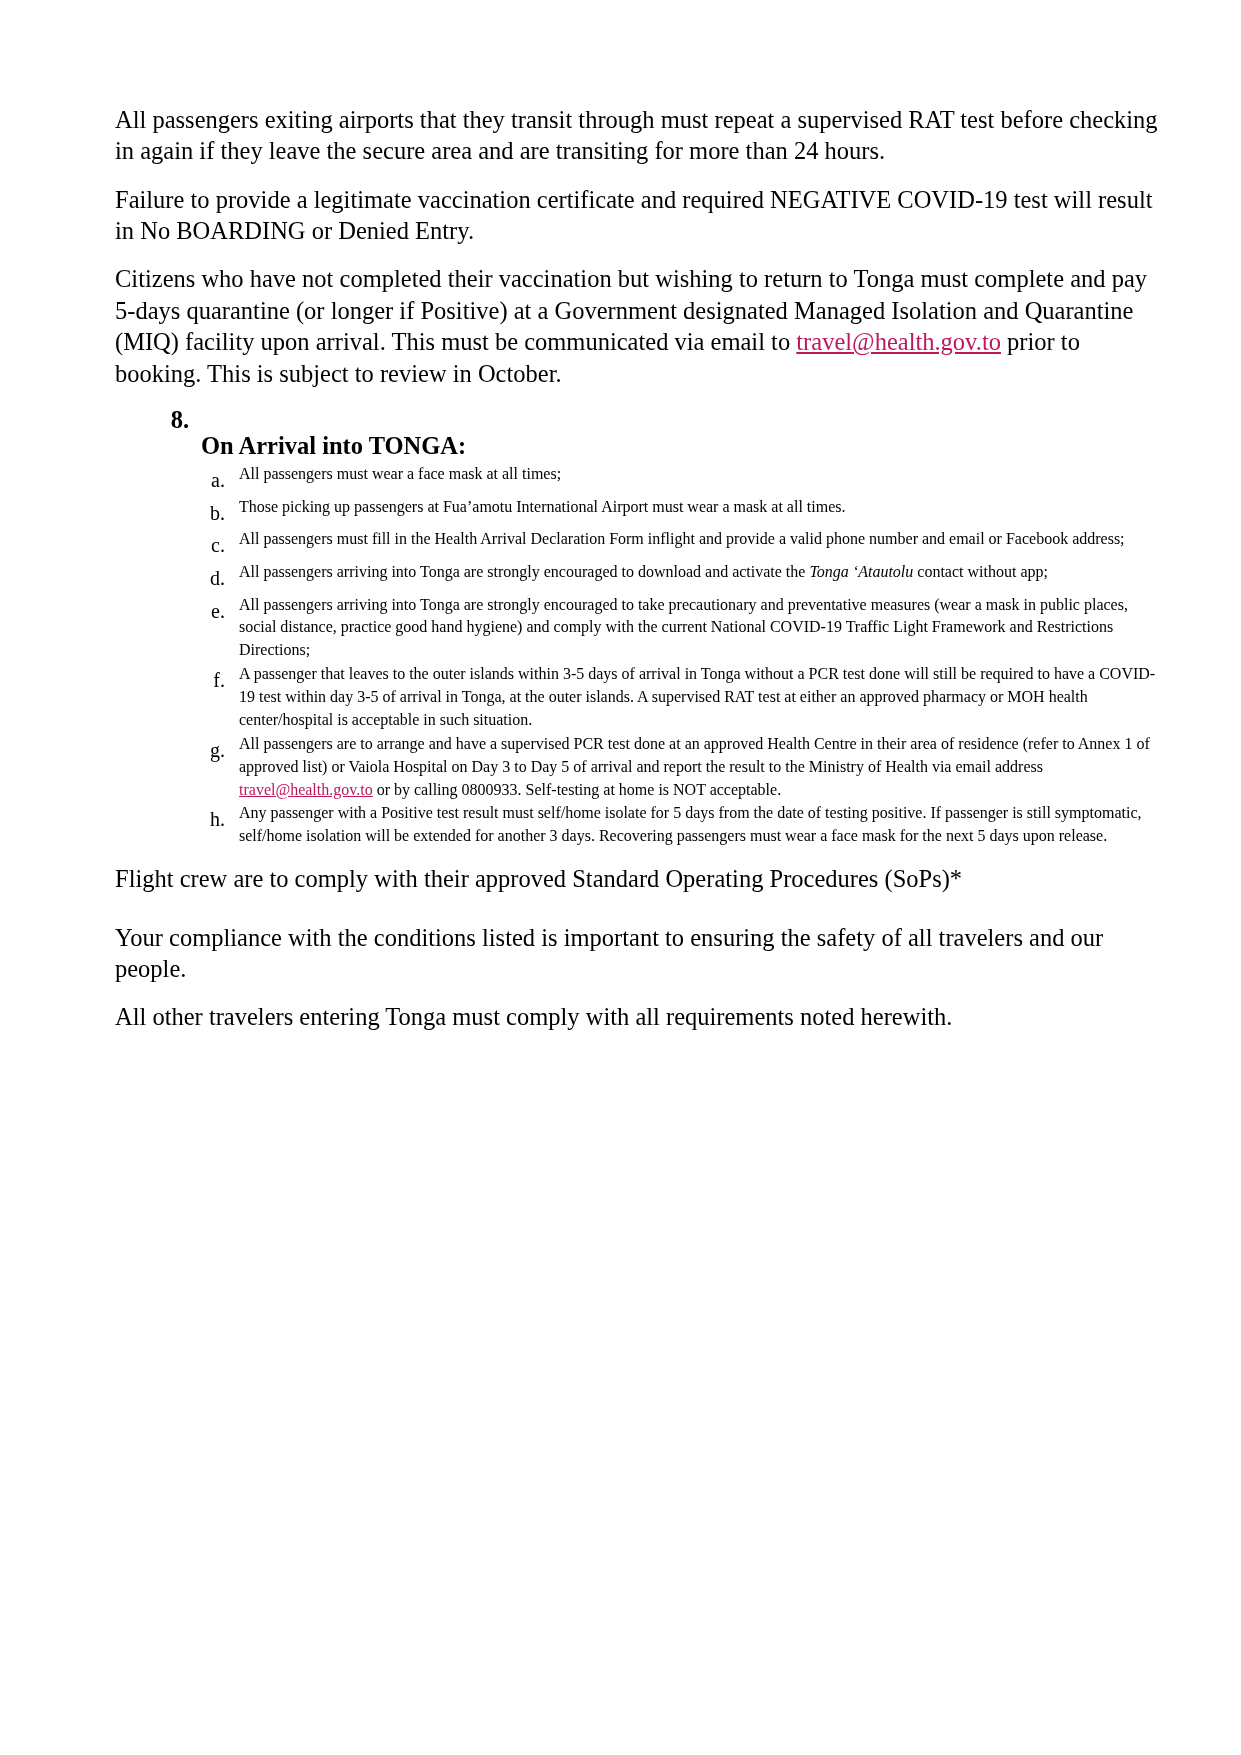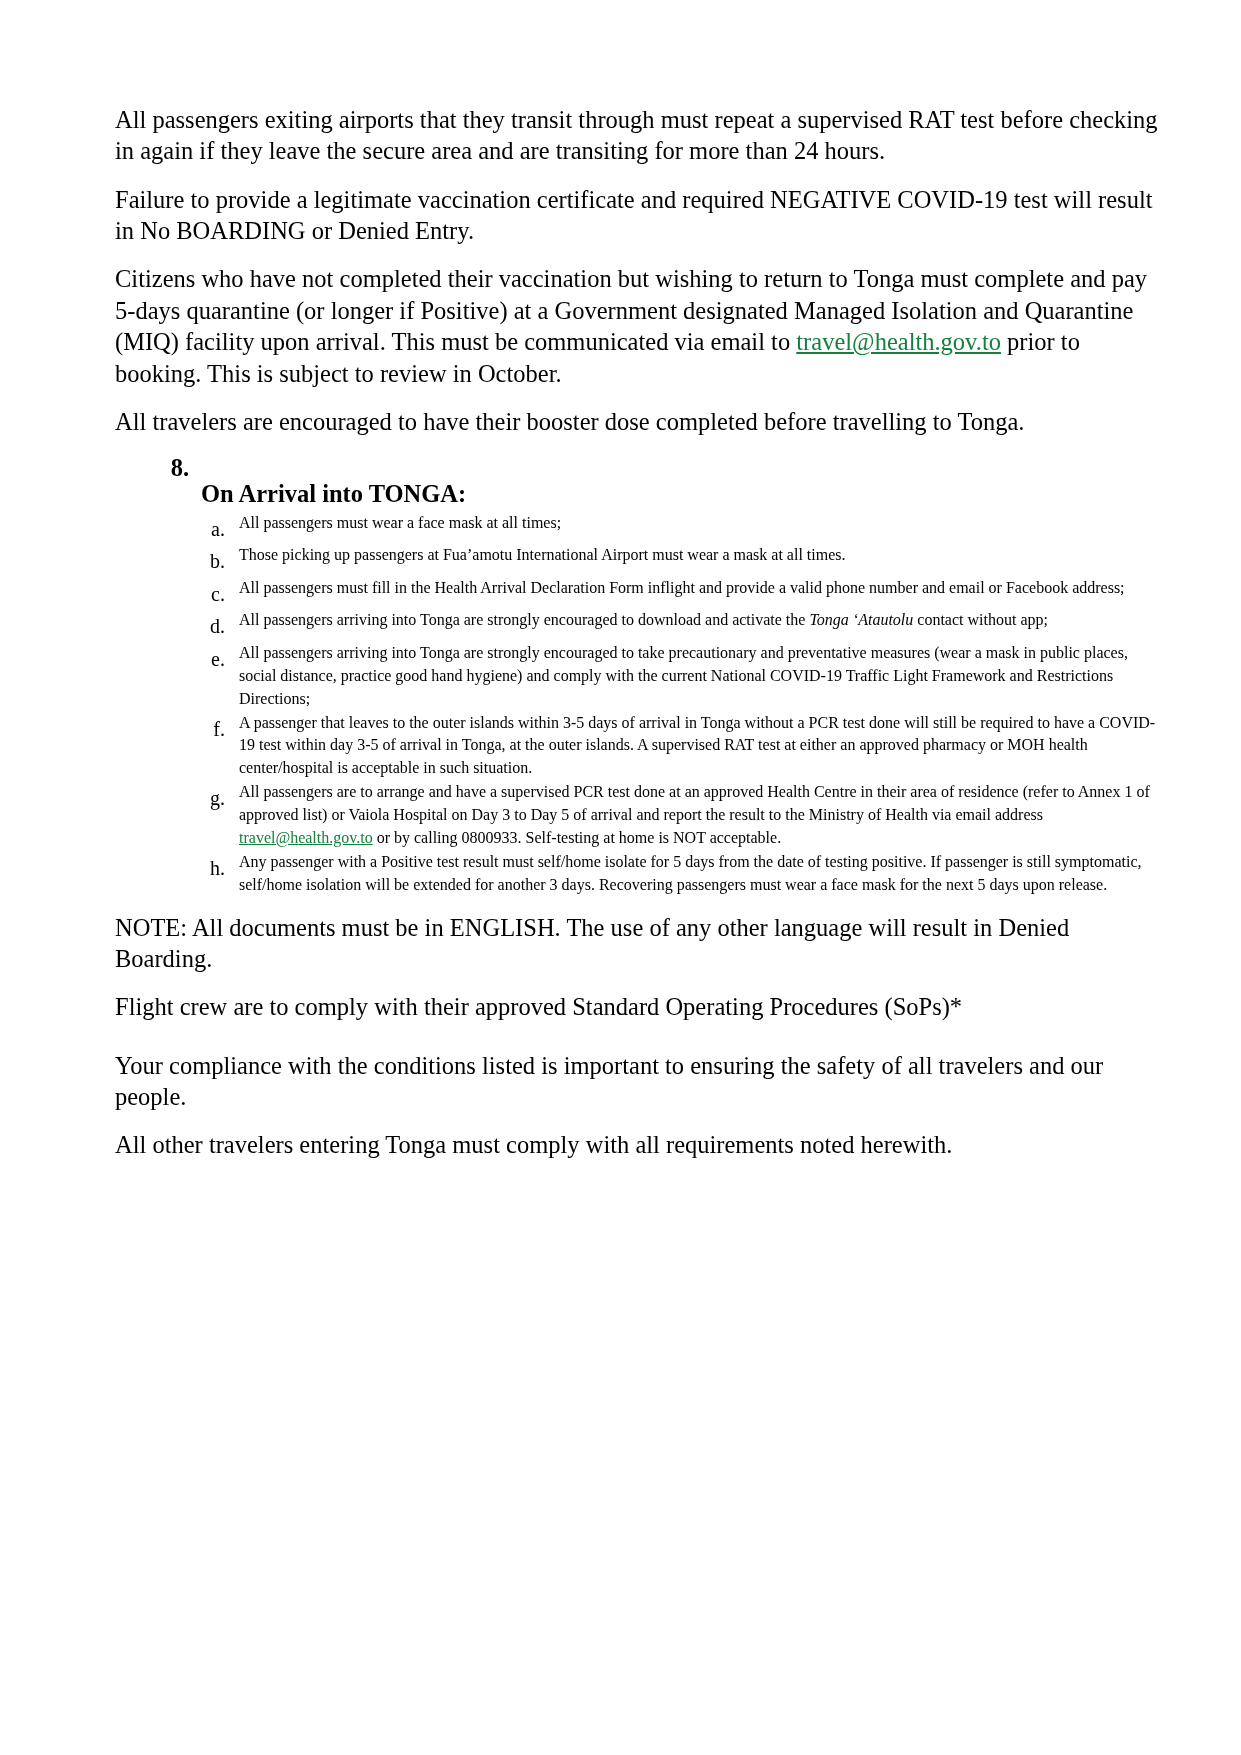--- a/index.html
+++ b/index.html
@@ -21,21 +21,21 @@
     box-sizing: border-box;
     padding: 104px 76px 60px 115px;
   }
   p.para {
     margin: 0 0 17px 0;
     font-size: 24.5px;
     line-height: 1.28;
     text-align: left;
   }
   a.link {
-    color: #15803d;
+    color: #be185d;
     text-decoration: underline;
   }
   .list-block {
     margin: 0 0 0 0;
     padding: 0;
   }
   .numbered-heading {
     display: flex;
     margin: 0 0 2px 0;
     padding: 0;
@@ -87,21 +87,20 @@
 <body>
 
 <div class="page">
 
   <p class="para">All passengers exiting airports that they transit through must repeat a supervised RAT test before checking in again if they leave the secure area and are transiting for more than 24 hours.</p>
 
   <p class="para">Failure to provide a legitimate vaccination certificate and required NEGATIVE COVID-19 test will result in No BOARDING or Denied Entry.</p>
 
   <p class="para"><span>Citizens who have not completed their vaccination but wishing to return to Tonga must complete and pay 5-days quarantine (or longer if Positive) at a Government designated Managed Isolation and Quarantine (MIQ) facility upon arrival. This must be communicated via email to </span><a class="link" href="#">travel@health.gov.to</a><span> prior to booking. This is subject to review in October.</span></p>
 
-  <p class="para">All travelers are encouraged to have their booster dose completed before travelling to Tonga.</p>
 
   <div class="list-block">
 
     <div class="numbered-heading">
       <span class="num">8.</span>
       <span class="htext">On Arrival into TONGA:</span>
     </div>
 
     <div class="alpha-item">
       <span class="marker">a.</span>
@@ -140,21 +139,20 @@
 
     <div class="alpha-item">
       <span class="marker">h.</span>
       <span class="itext">Any passenger with a Positive test result must self/home isolate for 5 days from the date of testing positive.  If passenger is still symptomatic, self/home isolation will be extended for another 3 days.  Recovering passengers must wear a face mask for the next 5 days upon release.</span>
     </div>
 
   </div>
 
   <div class="after-list"></div>
 
-  <p class="para">NOTE: All documents must be in ENGLISH. The use of any other language will result in Denied Boarding.</p>
 
   <p class="para">Flight crew are to comply with their approved Standard Operating Procedures (SoPs)*</p>
 
   <div class="gap-small"></div>
 
   <p class="para">Your compliance with the conditions listed is important to ensuring the safety of all travelers and our people.</p>
 
   <p class="para">All other travelers entering Tonga must comply with all requirements noted herewith.</p>
 
   <div class="gap-med"></div>

